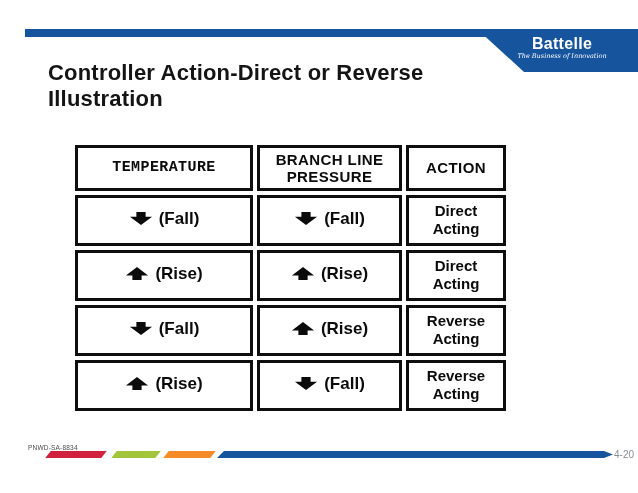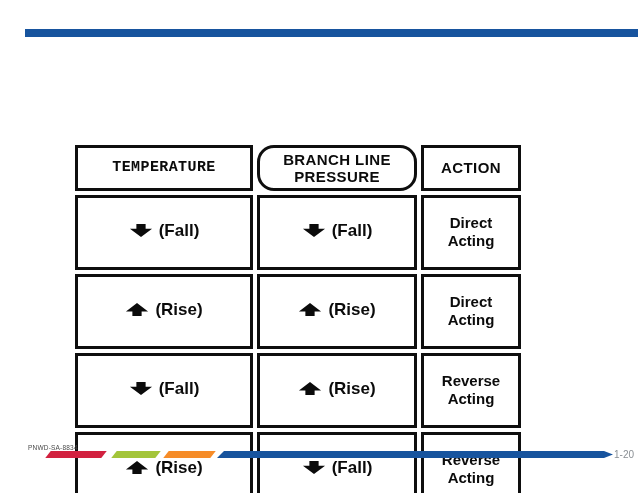--- a/index.html
+++ b/index.html
@@ -36,23 +36,23 @@
   
   .action-table{
     position:absolute;left:71px;top:141px;
     border-collapse:separate;border-spacing:4px;
   }
   .action-table th,.action-table td{
     border:3px solid #0e0e0e;background:#fff;color:#0b0b0b;
     text-align:center;vertical-align:middle;font-weight:bold;
   }
   .action-table th{height:46px;font-size:15px;letter-spacing:0.4px;padding:0 6px;}
-  .action-table td{height:35px;font-size:17px;padding:16px 4px;}
+  .action-table td{height:35px;font-size:17px;padding:4px 4px;}
   .col-temp{width:178px;font-family:Liberation Mono, monospace;}
-  .col-press{width:160px;border-radius:17px;}
+  .col-press{width:145px;}
   .col-action{width:100px;}
   .hdr-wrap{display:inline-block;max-width:130px;line-height:1.15;}
   .cell-flex{display:inline-flex;align-items:center;gap:6px;justify-content:center;}
   .cell-label{line-height:1;}
   .action-text{display:inline-block;width:72px;font-size:15px;line-height:1.2;}
   .arrow-icon{display:inline-flex;align-items:center;}
   .arrow-icon svg{display:none;}
   .arrow-icon.arrow-down svg.down{display:inline-block;}
   .arrow-icon.arrow-up svg.up{display:inline-block;}
   
@@ -74,21 +74,26 @@
   .page-number{
     position:absolute;left:614px;top:449px;font-size:10px;color:#8a8f94;
   }
 </style>
 </head>
 <body>
 
 <div class="slide">
 
   <div class="top-rule"></div>
-
+  <div class="logo-banner">
+    <span class="logo-brand">Battelle</span>
+    <span class="logo-tagline">The Business of Innovation</span>
+  </div>
+
+  <h1 class="slide-title">Controller Action-Direct or Reverse Illustration</h1>
 
   <table class="action-table">
     <thead>
       <tr>
         <th class="col-temp"><span class="hdr-wrap">TEMPERATURE</span></th>
         <th class="col-press"><span class="hdr-wrap">BRANCH LINE PRESSURE</span></th>
         <th class="col-action"><span class="hdr-wrap">ACTION</span></th>
       </tr>
     </thead>
     <tbody>
@@ -193,15 +198,15 @@
         <td><span class="action-text">Reverse Acting</span></td>
       </tr>
     </tbody>
   </table>
 
   <div class="doc-number">PNWD-SA-8834</div>
   <div class="stripe stripe-red"></div>
   <div class="stripe stripe-green"></div>
   <div class="stripe stripe-orange"></div>
   <div class="stripe stripe-blue"></div>
-  <div class="page-number">1-20</div>
+  <div class="page-number">4-20</div>
 
 </div>
 
 </body></html>

